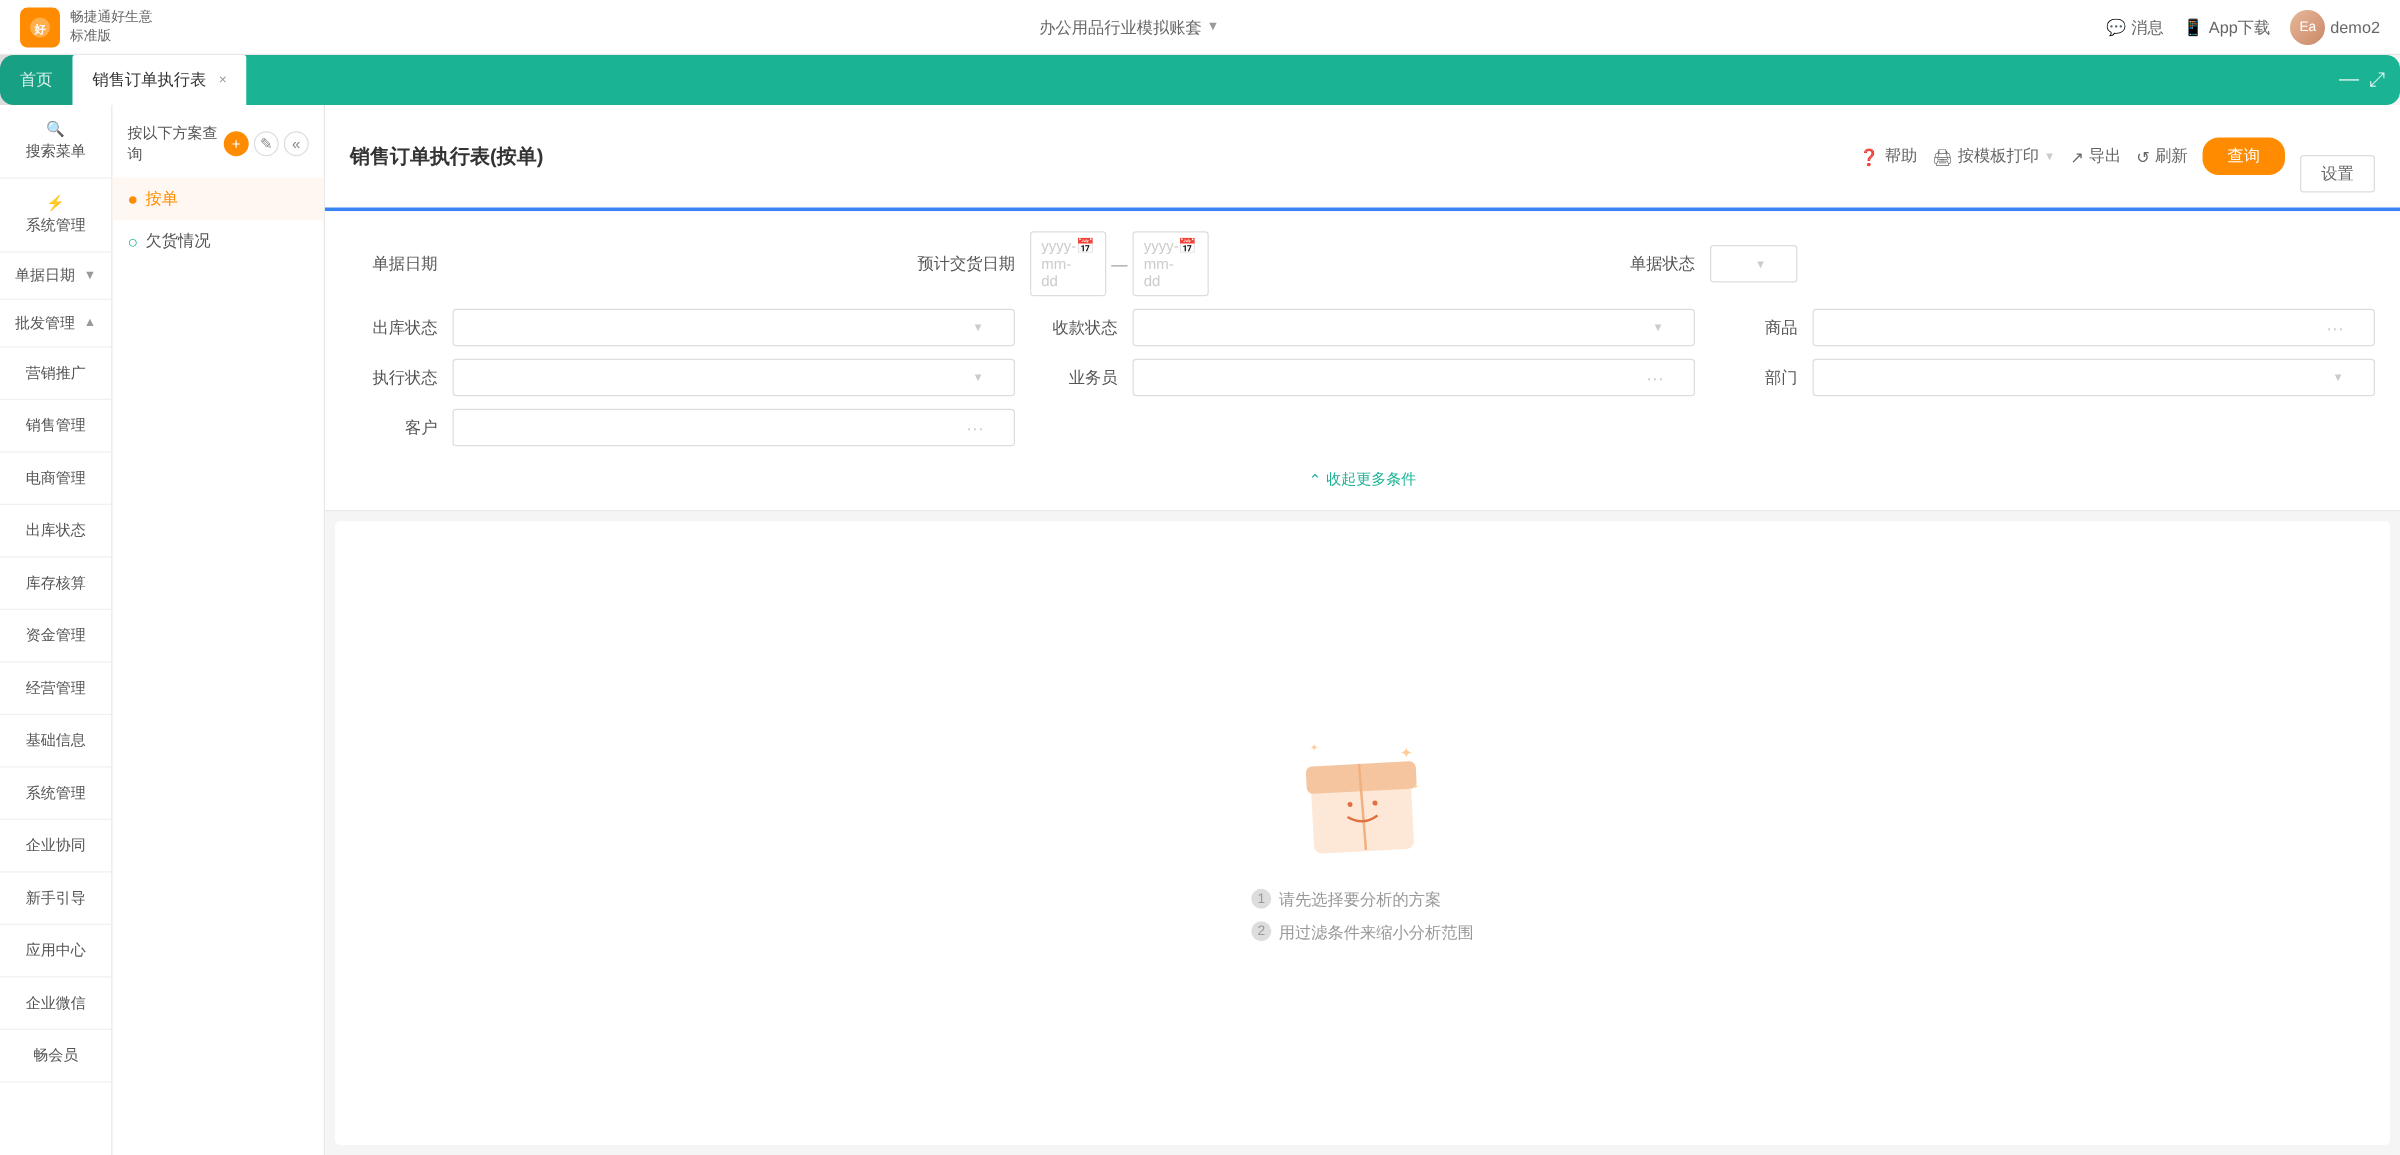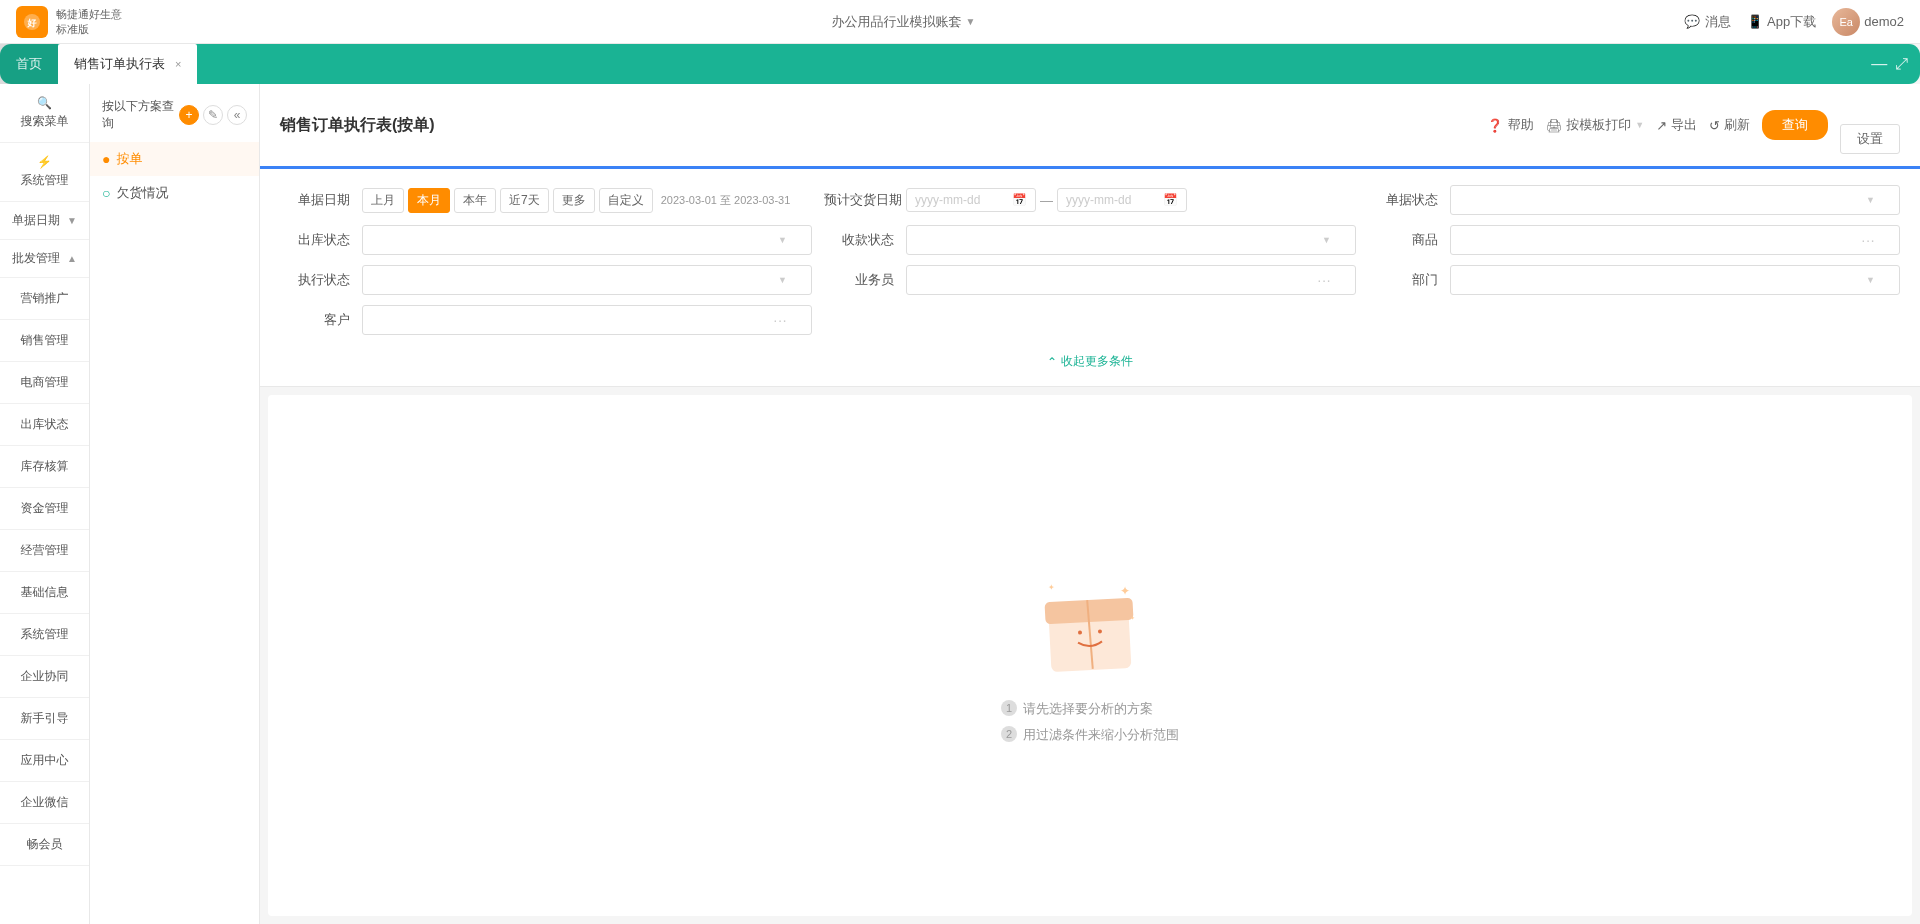--- a/index.html
+++ b/index.html
@@ -545,29 +545,20 @@
           </div>
           <button class="btn-primary">查询</button>
           <button class="btn-secondary">设置</button>
         </div>
       </div>
 
       <div class="filter-area">
 
         <div class="row-grid">
           <div class="row-label">单据日期</div>
-          <div style="display:flex;align-items:center;gap:4px;flex-wrap:nowrap;">
-            <button class="date-quick-btn">上月</button>
-            <button class="date-quick-btn active">本月</button>
-            <button class="date-quick-btn">本年</button>
-            <button class="date-quick-btn">近7天</button>
-            <button class="date-quick-btn">更多</button>
-            <button class="date-quick-btn">自定义</button>
-            <span style="font-size:11px;color:#999;margin-left:4px;">2023-03-01 至 2023-03-31</span>
-          </div>
 
           <div class="row-label">预计交货日期</div>
           <div style="display:flex;align-items:center;gap:4px;">
             <div class="date-input">
               <span style="color:#ccc;font-size:12px;">yyyy-mm-dd</span>
               <span style="color:#ccc;">📅</span>
             </div>
             <span class="date-sep">—</span>
             <div class="date-input">
               <span style="color:#ccc;font-size:12px;">yyyy-mm-dd</span>

